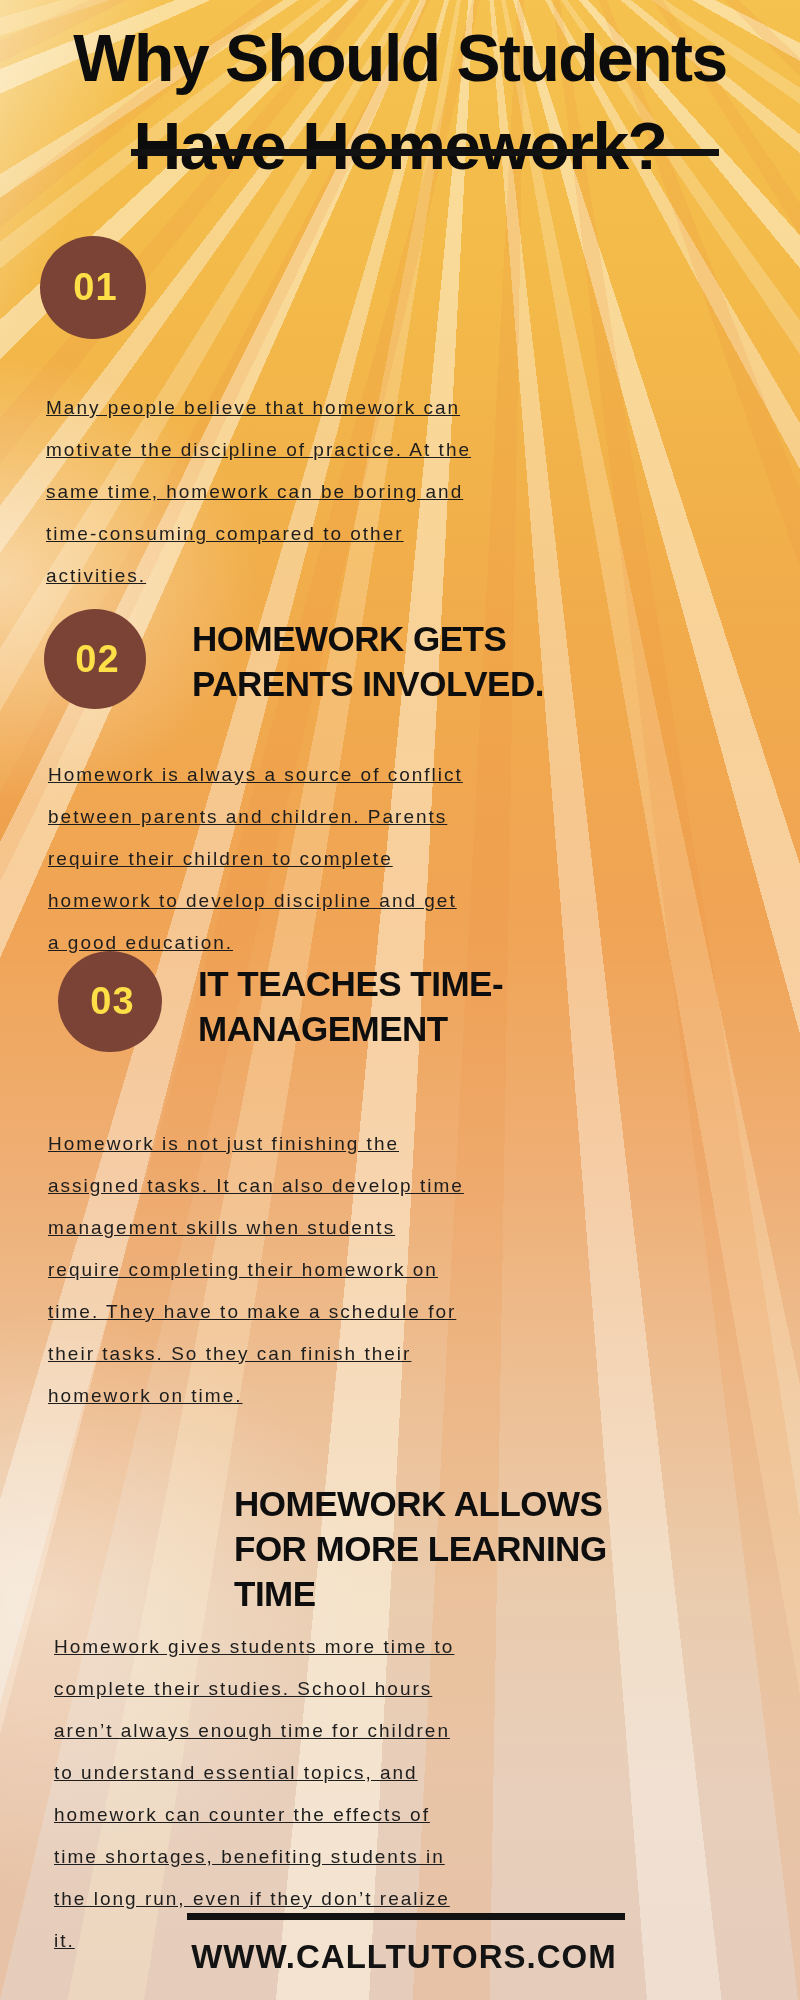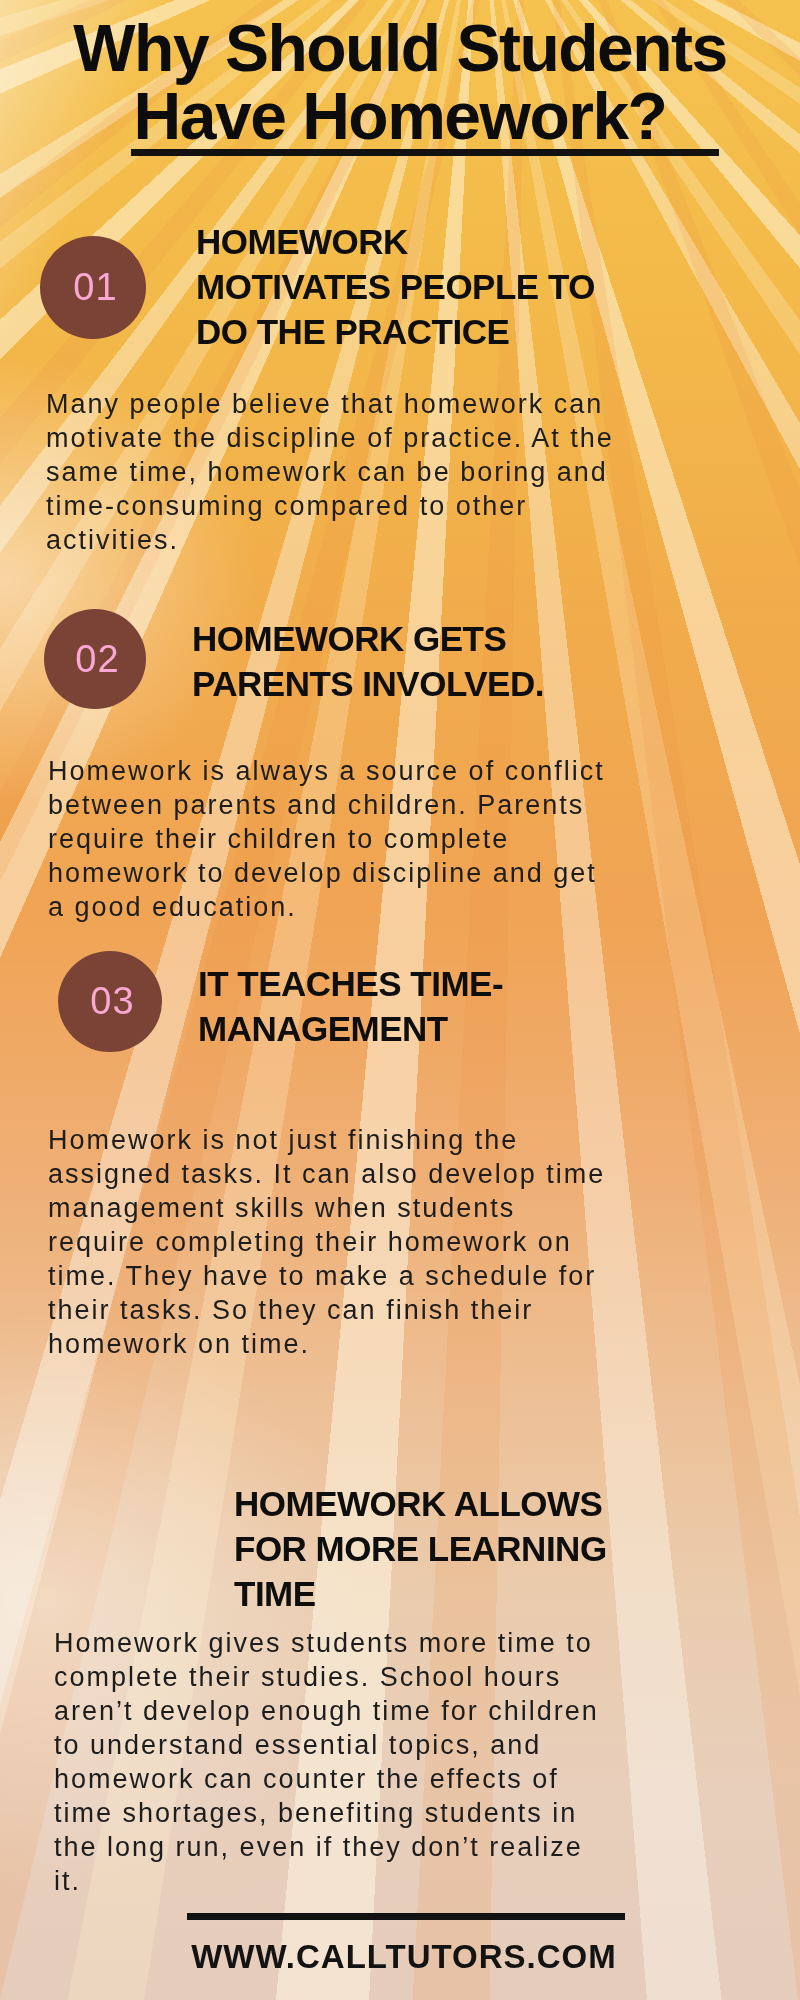--- a/index.html
+++ b/index.html
@@ -51,56 +51,57 @@
       linear-gradient(115deg, rgba(255,255,255,0.45) 0%, rgba(255,255,255,0) 10%);
   }
   .abs { position: absolute; }
   .pre { white-space: pre-line; }
 
   .title {
     left: 0; right: 0; top: 14px;
     text-align: center;
     font-weight: 700;
     font-size: 66px;
-    line-height: 68px;
+    line-height: 88px;
     letter-spacing: -1.5px;
     color: #0c0c0c;
   }
   .title-underline {
     left: 131px; top: 149px;
     width: 588px; height: 7px;
     background: #121212;
   }
 
   .badge {
     border-radius: 50%;
     background: #7b4336;
-    color: #f9a8d4;
+    color: #fde047;
     display: flex;
     align-items: center;
     justify-content: center;
-    font-weight: 400;
+    font-weight: 700;
     font-size: 38px;
     letter-spacing: 1px;
     padding-left: 5px;
     box-sizing: border-box;
   }
   .heading {
     font-weight: 700;
     font-size: 35px;
     line-height: 45px;
     letter-spacing: -0.5px;
     color: #0e0e0e;
   }
   .bodytext {
     font-weight: 400;
-    font-size: 27px;
-    line-height: 34px;
+    font-size: 19px;
+    line-height: 42px;
     letter-spacing: 2px;
     color: #1d1d1d;
+    text-decoration: underline;
   }
 
   .badge-1 { left: 40px; top: 236px; width: 106px; height: 103px; }
   .heading-1 { left: 196px; top: 219px; }
   .body-1 { left: 46px; top: 387px; }
 
   .badge-2 { left: 44px; top: 609px; width: 102px; height: 100px; justify-content: center; }
   .heading-2 { left: 192px; top: 616px; }
   .body-2 { left: 48px; top: 754px; }
 
@@ -135,23 +136,20 @@
   <div class="rays2"></div>
   <div class="haze"></div>
 
   <div class="abs title pre">Why Should Students
 Have Homework?</div>
   <div class="abs title-underline"></div>
 
   <div class="abs badge badge-1">
     <span>01</span>
   </div>
-  <div class="abs heading heading-1 pre">HOMEWORK
-MOTIVATES PEOPLE TO
-DO THE PRACTICE</div>
   <div class="abs bodytext body-1 pre">Many people believe that homework can
 motivate the discipline of practice. At the
 same time, homework can be boring and
 time-consuming compared to other
 activities.</div>
 
   <div class="abs badge badge-2">
     <span>02</span>
   </div>
   <div class="abs heading heading-2 pre">HOMEWORK GETS
@@ -173,21 +171,21 @@
 require completing their homework on
 time. They have to make a schedule for
 their tasks. So they can finish their
 homework on time.</div>
 
   <div class="abs heading heading-4 pre">HOMEWORK ALLOWS
 FOR MORE LEARNING
 TIME</div>
   <div class="abs bodytext body-4 pre">Homework gives students more time to
 complete their studies. School hours
-aren’t develop enough time for children
+aren’t always enough time for children
 to understand essential topics, and
 homework can counter the effects of
 time shortages, benefiting students in
 the long run, even if they don’t realize
 it.</div>
 
   <div class="abs footer-divider"></div>
   <div class="abs website">WWW.CALLTUTORS.COM</div>
 </div>
 

